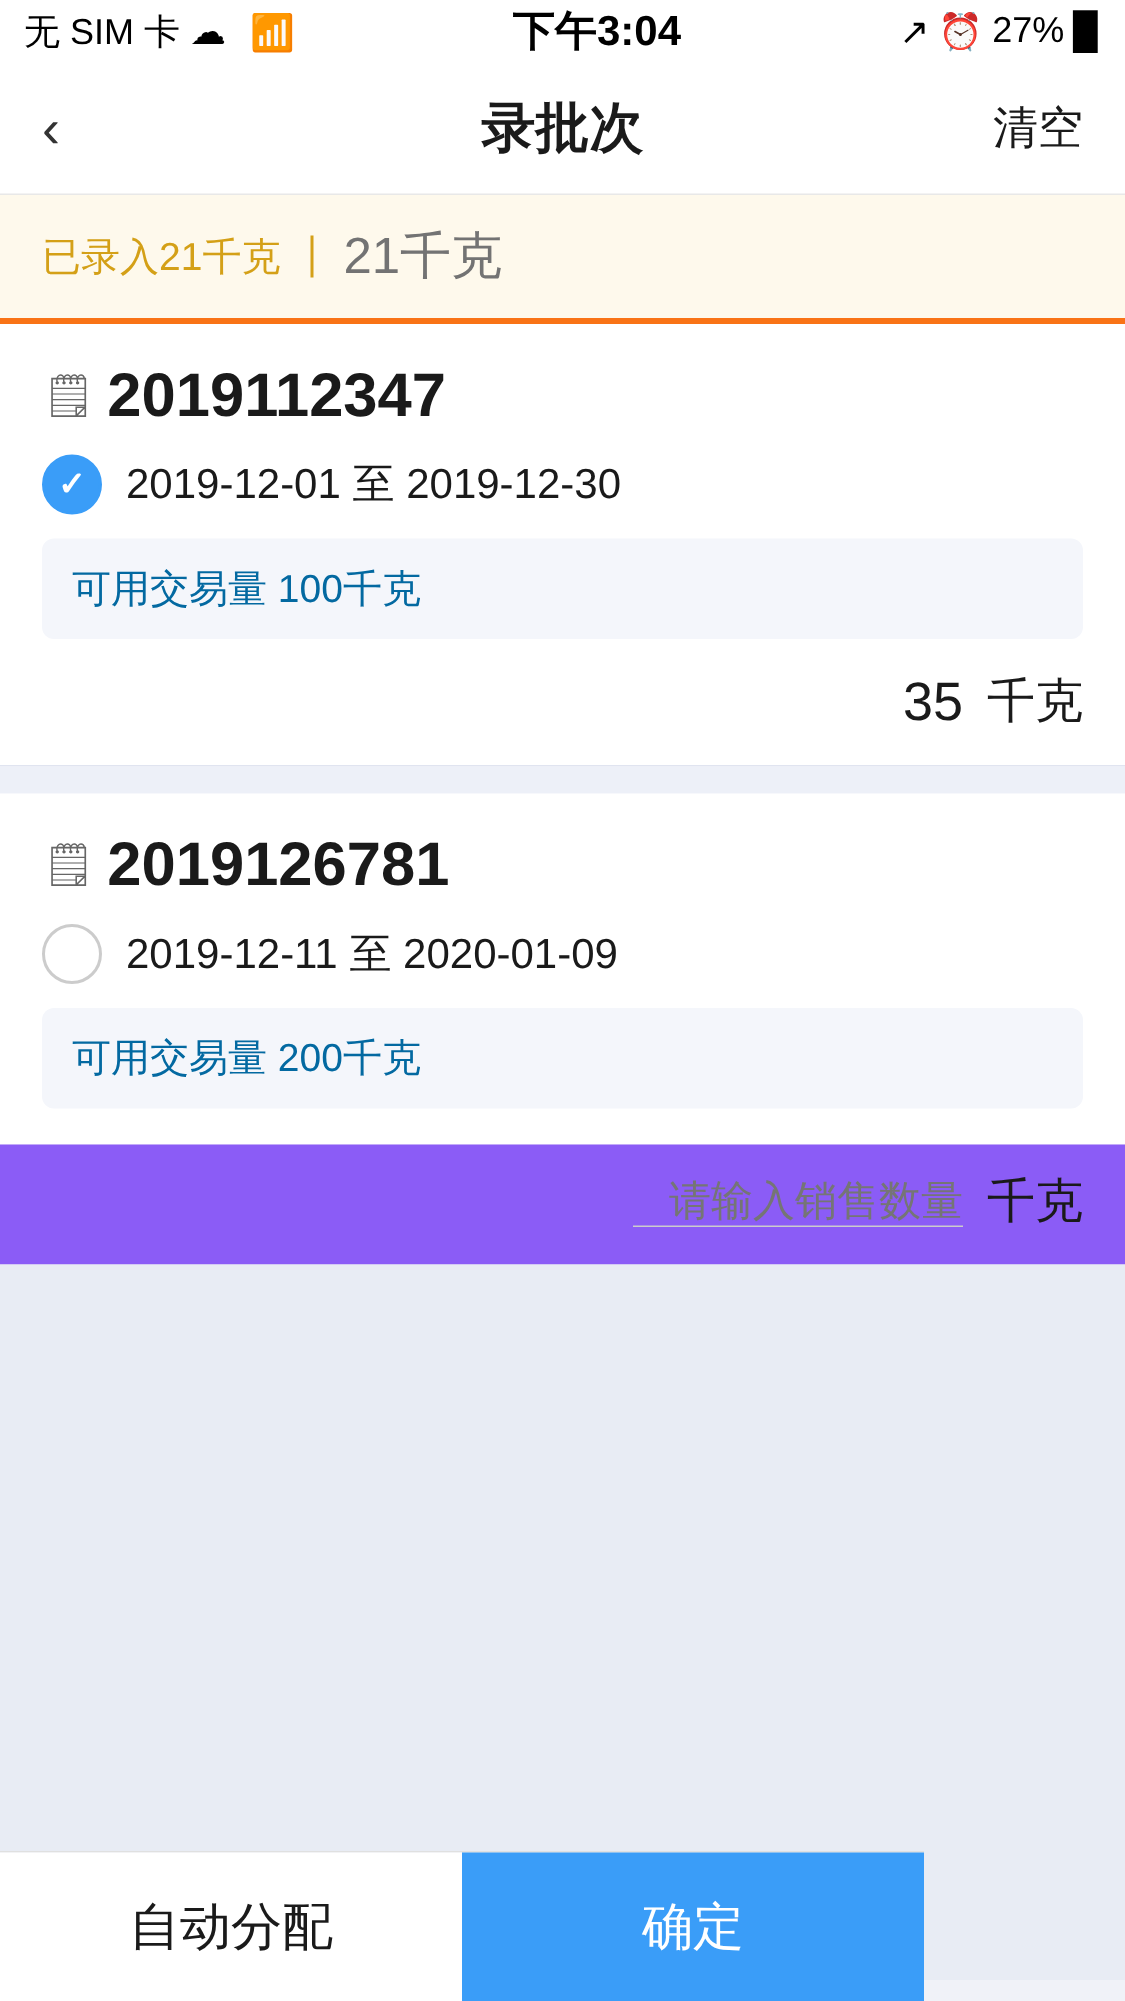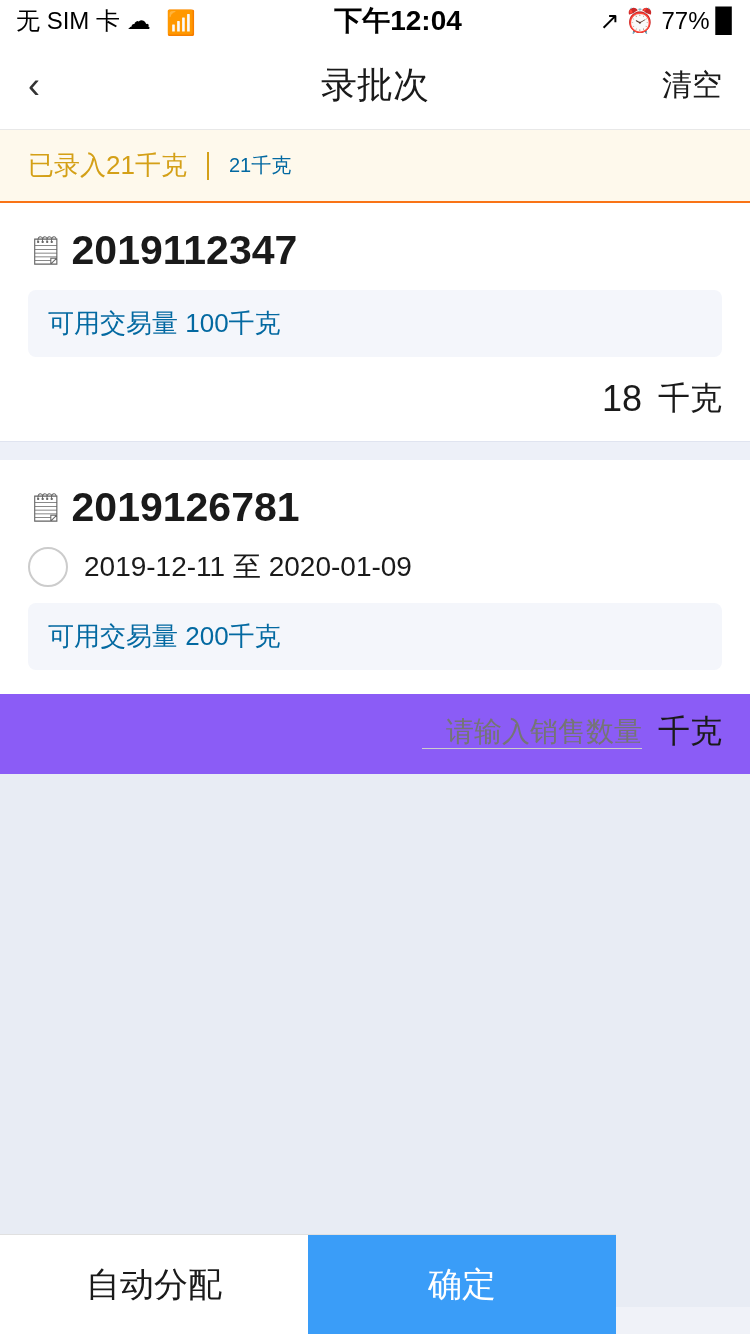--- a/index.html
+++ b/index.html
@@ -56,52 +56,52 @@
       border-bottom: 1px solid #e8e8e8;
     }
     .nav-back {
       font-size: 36px;
       color: #333;
       cursor: pointer;
       width: 60px;
     }
     .nav-title {
       font-size: 36px;
-      font-weight: 400;
+      font-weight: 700;
       color: #1a1a1a;
     }
     .nav-clear {
       font-size: 30px;
       color: #1a1a1a;
       cursor: pointer;
     }
 
     
     .info-banner {
       width: 100%;
       background: #fef9ec;
       padding: 18px 28px;
       display: flex;
       align-items: center;
       gap: 0;
-      border-bottom: 2px solid #f97316;
+      border-bottom: 4px solid #f97316;
     }
     .info-banner-text1 {
       font-size: 26px;
       color: #d4a017;
     }
     .info-banner-divider {
       width: 2px;
       height: 28px;
       background: #d4a017;
       margin: 0 20px;
     }
     .info-banner-text2 {
-      font-size: 20px;
-      color: #0369a1;
+      font-size: 34px;
+      color: #737373;
     }
 
     
     .card {
       width: 100%;
       background: #fff;
       margin-bottom: 0;
       padding: 24px 28px 0 28px;
     }
 
@@ -265,25 +265,25 @@
     }
   </style>
 </head>
 <body>
 
 <div class="status-bar">
   <div class="status-left">
     <span>无 SIM 卡 ☁</span>
     <span>📶</span>
   </div>
-  <div class="status-center">下午12:04</div>
+  <div class="status-center">下午3:04</div>
   <div class="status-right">
     <span>↗</span>
     <span>⏰</span>
-    <span>77%</span>
+    <span>27%</span>
     <span>▉</span>
   </div>
 </div>
 
 <div class="nav-bar">
   <div class="nav-back">‹</div>
   <div class="nav-title">录批次</div>
   <div class="nav-clear">清空</div>
 </div>
 
@@ -293,25 +293,29 @@
   <span class="info-banner-text2">21千克</span>
 </div>
 
 <div class="main-content">
 
   <div class="card">
     <div class="card-header">
       <span class="card-icon">🗒</span>
       <span class="card-batch-id">2019112347</span>
     </div>
+    <div class="card-date-row">
+      <div class="radio-circle checked"></div>
+      <span class="card-date">2019-12-01 至 2019-12-30</span>
+    </div>
     <div class="card-availability">可用交易量 100千克</div>
   </div>
 
   <div class="quantity-row">
-    <span class="quantity-value">18</span>
+    <span class="quantity-value">35</span>
     <span class="quantity-unit">千克</span>
   </div>
 
   <div class="card-separator"></div>
 
   <div class="card card2">
     <div class="card-header">
       <span class="card-icon">🗒</span>
       <span class="card-batch-id">2019126781</span>
     </div>

